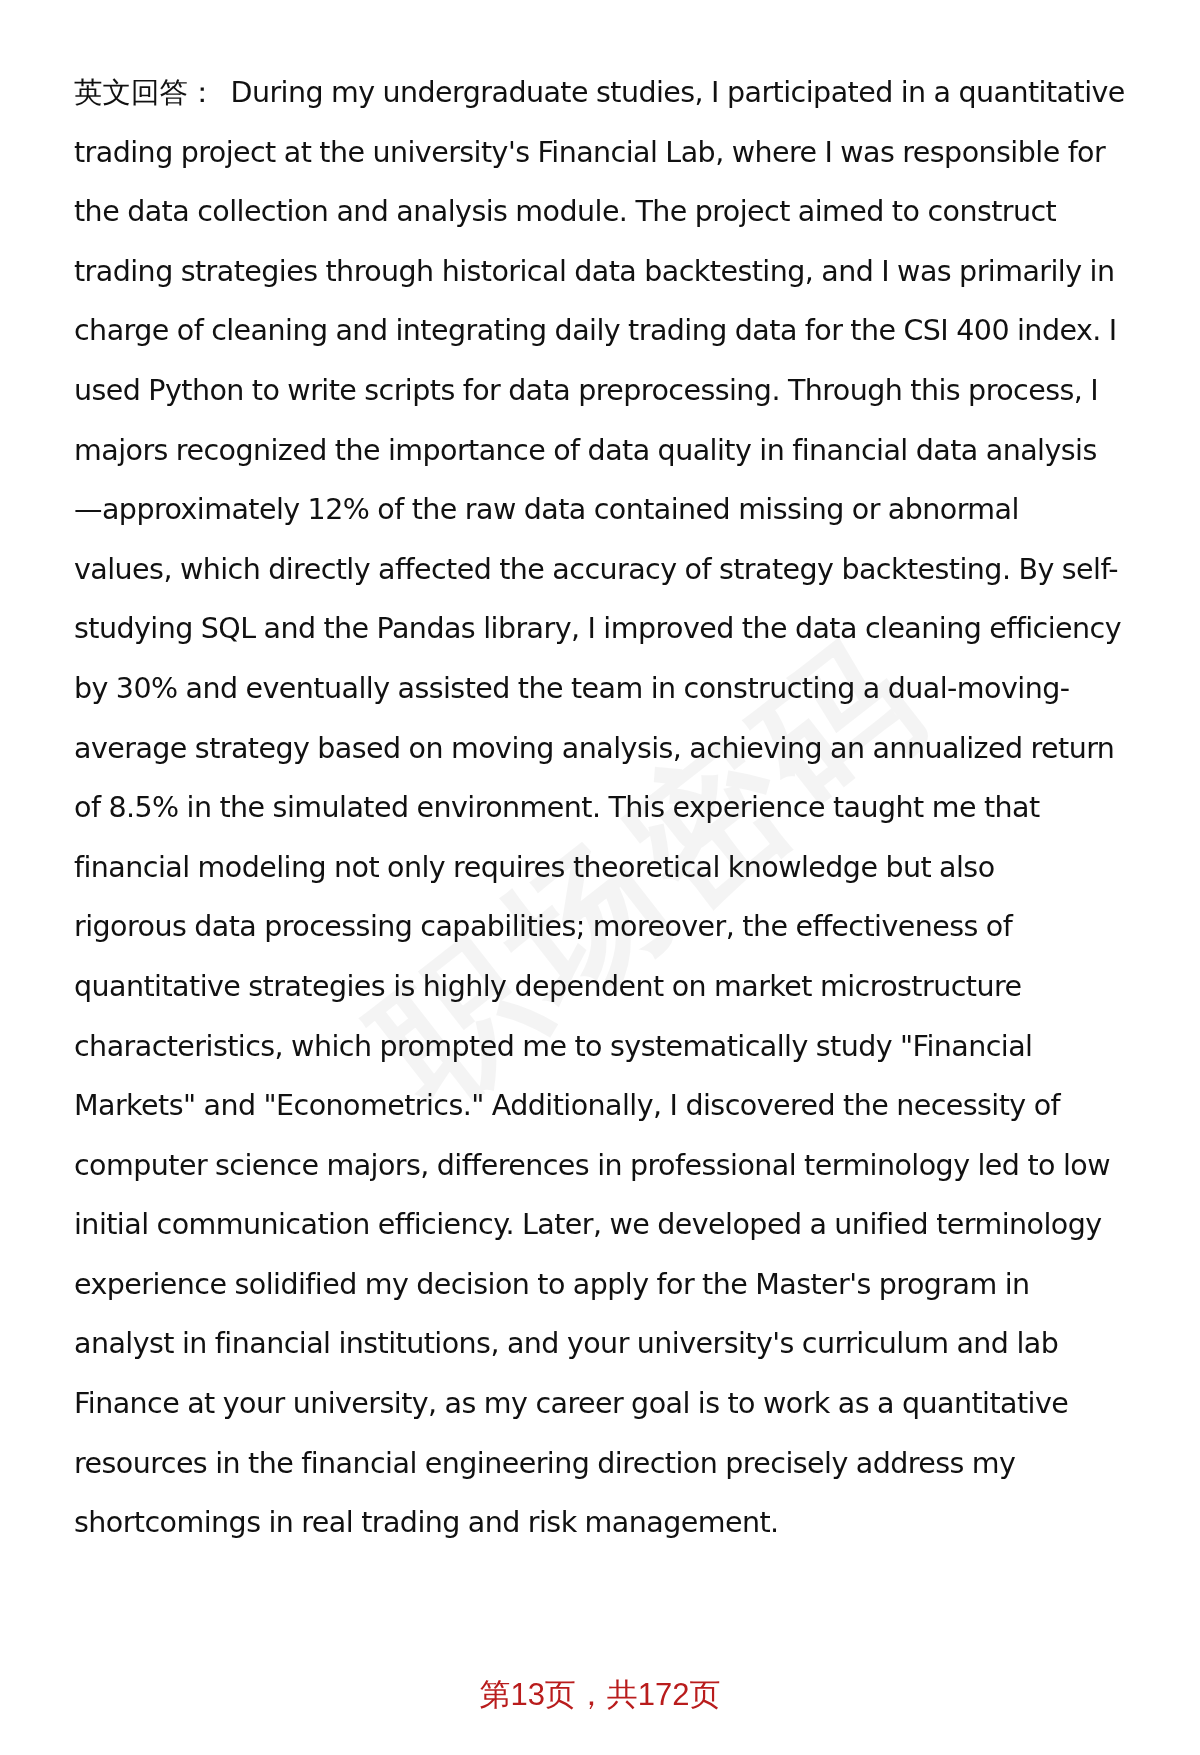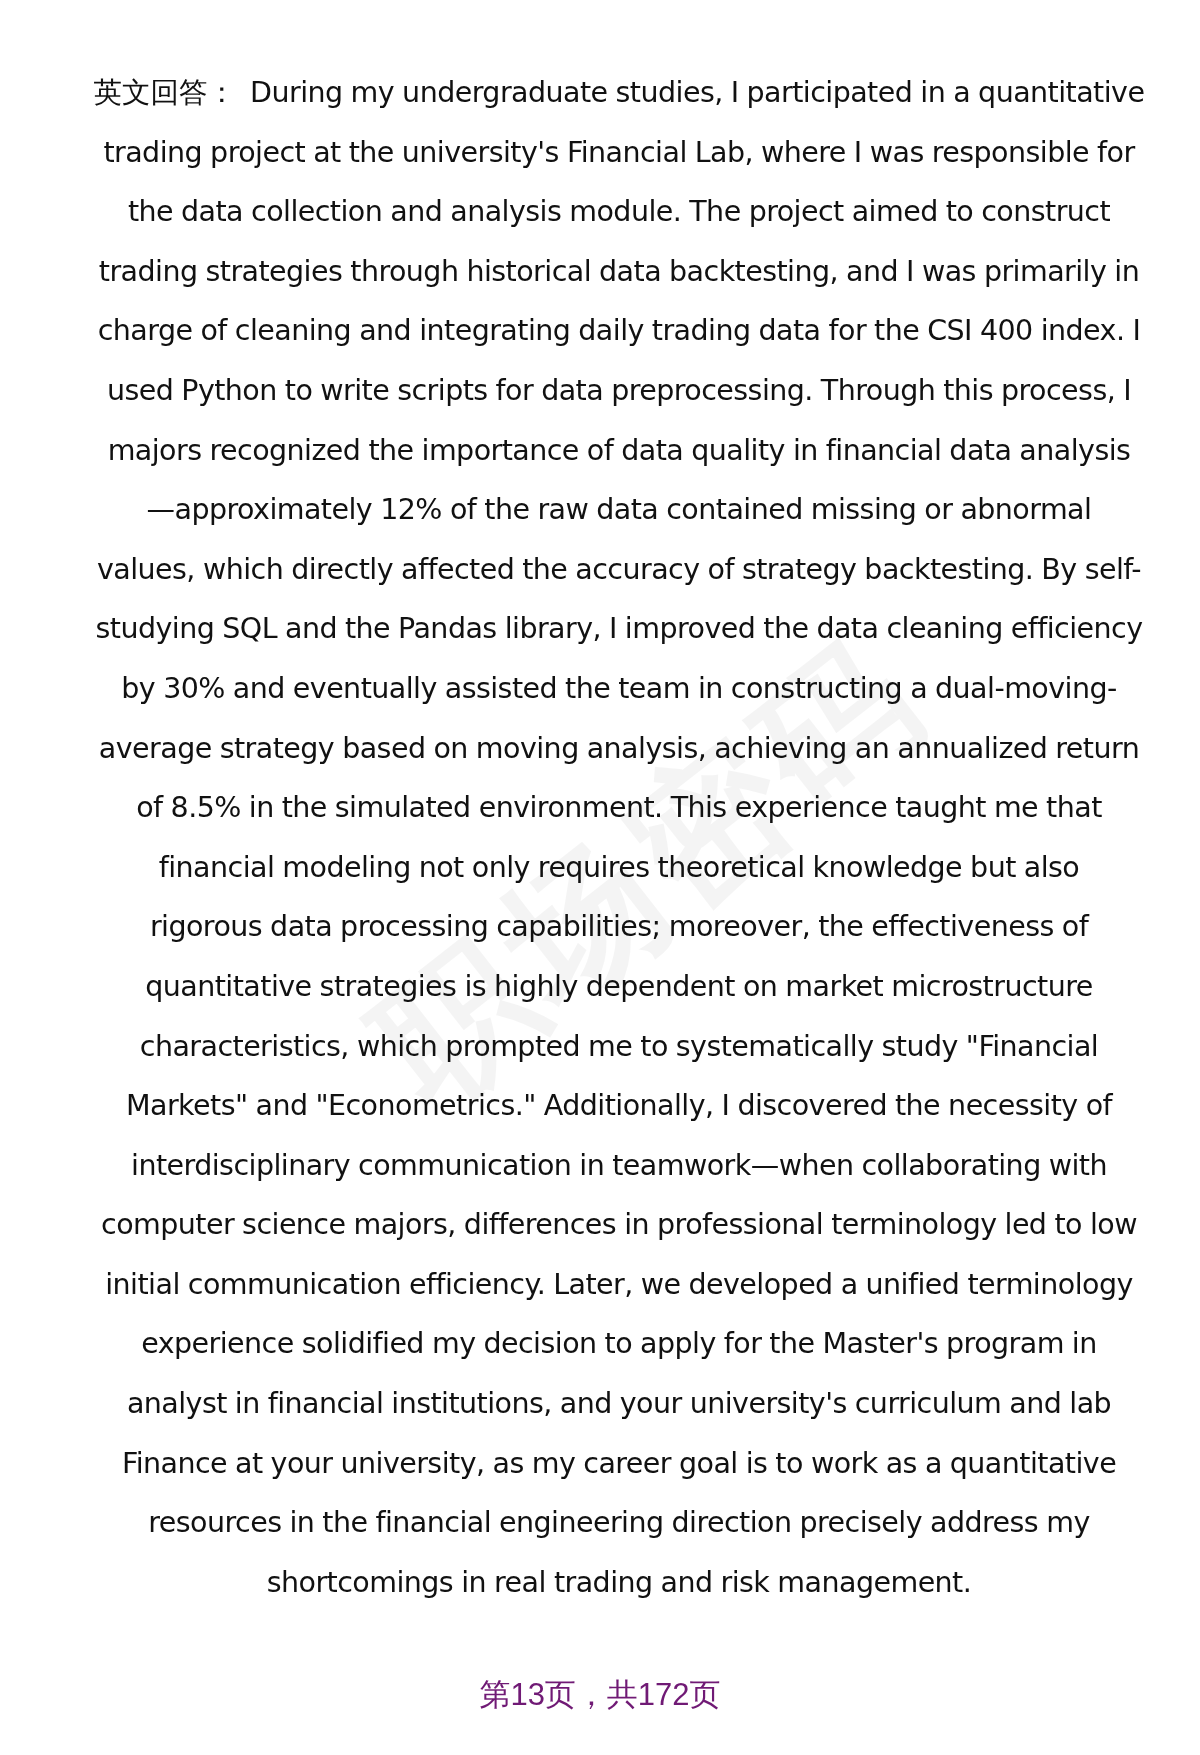--- a/index.html
+++ b/index.html
@@ -48,35 +48,34 @@
       width: 1090px;
     }
     .line {
       display: block;
       height: 59.6px;
       line-height: 59.6px;
       font-size: 28.5px;
       white-space: nowrap;
       letter-spacing: -0.55px;
       word-spacing: -0.5px;
-      text-align: center;
     }
     .line .label {
       letter-spacing: 0;
       margin-right: 14px;
     }
     .footer {
       position: absolute;
       left: 0;
       width: 1200px;
       top: 1674px;
       text-align: center;
       font-family: "Liberation Sans", "DejaVu Sans", sans-serif;
       font-size: 31px;
-      color: #701a75;
+      color: #b91c1c;
     }
   </style>
 </head>
 <body>
 
 <div class="page">
 
   <div class="watermark">职场密码</div>
 
   <div class="body-text">
@@ -91,21 +90,20 @@
     <span class="line">values, which directly affected the accuracy of strategy backtesting. By self-</span>
     <span class="line">studying SQL and the Pandas library, I improved the data cleaning efficiency</span>
     <span class="line">by 30% and eventually assisted the team in constructing a dual-moving-</span>
     <span class="line">average strategy based on moving analysis, achieving an annualized return</span>
     <span class="line">of 8.5% in the simulated environment. This experience taught me that</span>
     <span class="line">financial modeling not only requires theoretical knowledge but also</span>
     <span class="line">rigorous data processing capabilities; moreover, the effectiveness of</span>
     <span class="line">quantitative strategies is highly dependent on market microstructure</span>
     <span class="line">characteristics, which prompted me to systematically study "Financial</span>
     <span class="line">Markets" and "Econometrics." Additionally, I discovered the necessity of</span>
-    <span class="line">interdisciplinary communication in teamwork—when collaborating with</span>
     <span class="line">computer science majors, differences in professional terminology led to low</span>
     <span class="line">initial communication efficiency. Later, we developed a unified terminology</span>
     <span class="line">experience solidified my decision to apply for the Master's program in</span>
     <span class="line">analyst in financial institutions, and your university's curriculum and lab</span>
     <span class="line">Finance at your university, as my career goal is to work as a quantitative</span>
     <span class="line">resources in the financial engineering direction precisely address my</span>
     <span class="line">shortcomings in real trading and risk management.</span>
   </div>
 
   <div class="footer">第13页，共172页</div>

